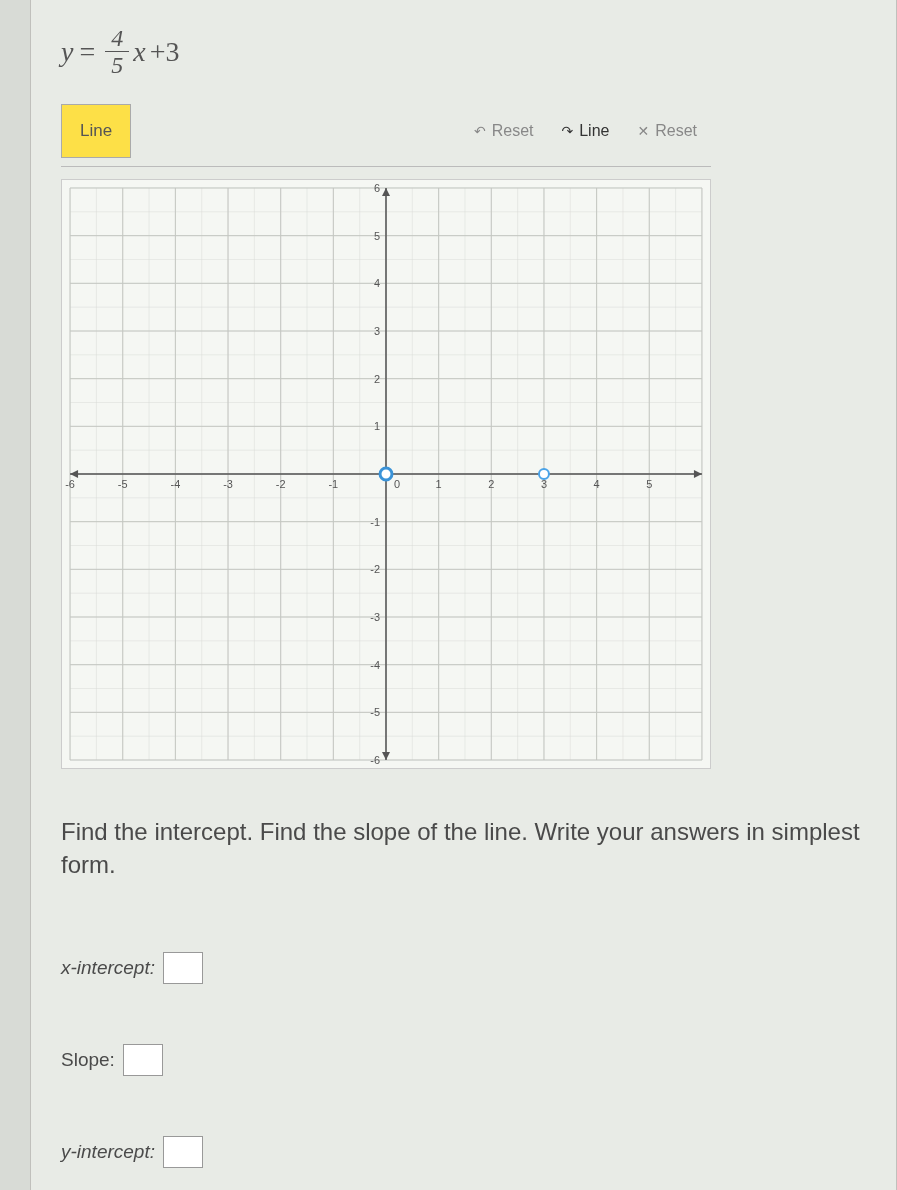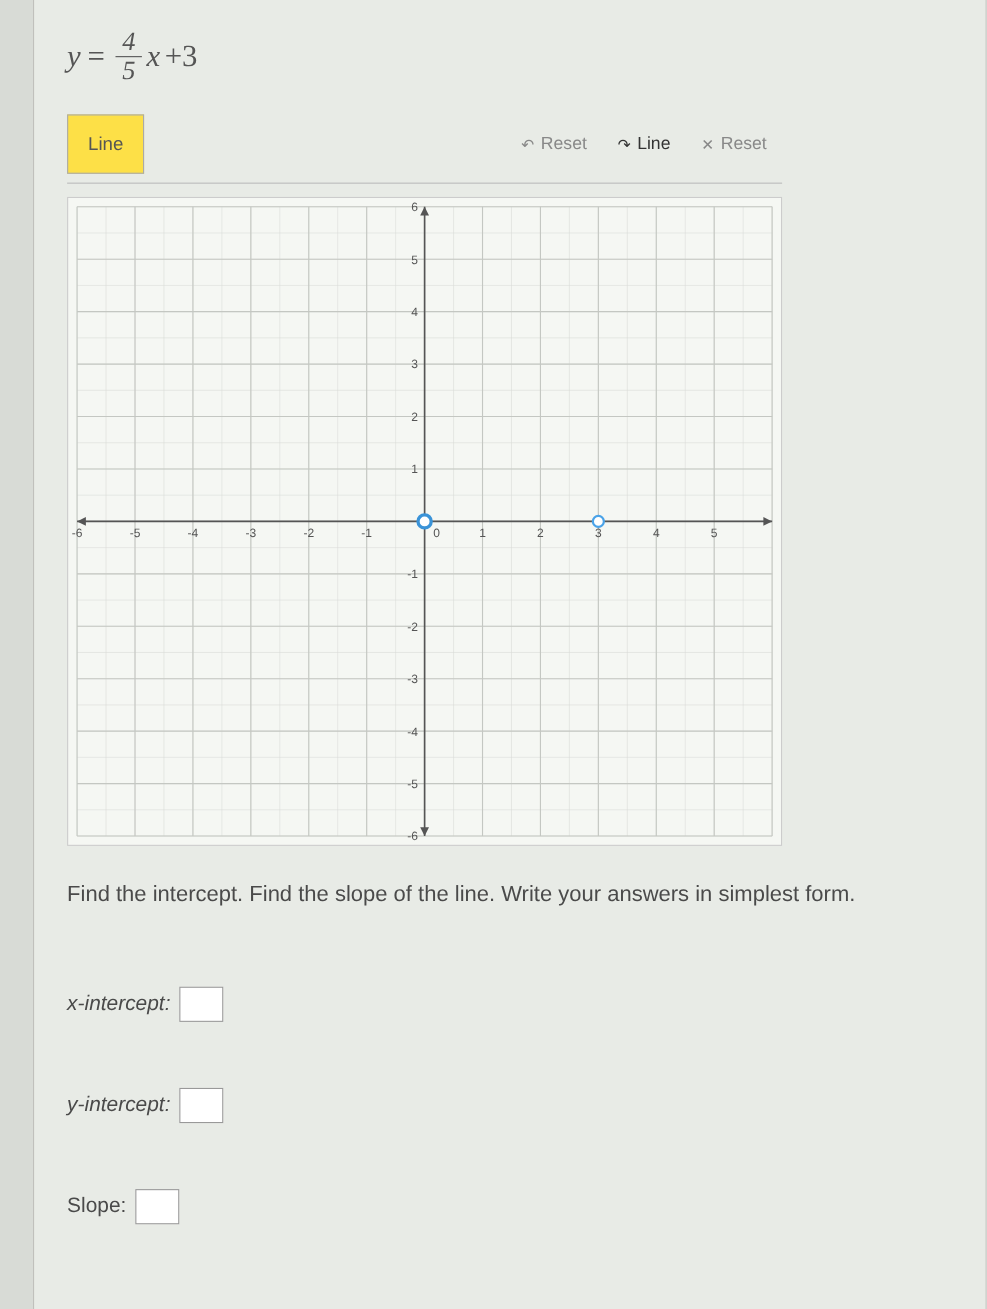--- a/index.html
+++ b/index.html
@@ -82,22 +82,22 @@
   .chart { width: 100%; height: 100%; display: block; }
   .chart .grid-minor { stroke: #d8dad6; stroke-width: 0.5; }
   .chart .grid-major { stroke: #c4c7c2; stroke-width: 1; }
   .chart .axis { stroke: #555; stroke-width: 1.5; }
   .chart .tick-label { font-size: 11px; fill: #555; font-family: Arial, sans-serif; }
   .chart .arrow { fill: #555; }
   .chart .point { fill: #fff; stroke: #4aa3e8; stroke-width: 2; }
   .chart .point.origin { fill: #fff; stroke: #3a93d8; stroke-width: 3; }
 
   .subprompt {
-    margin-top: 30px;
-    font-size: 20px;
+    margin-top: 46px;
+    font-size: 24px;
     color: #4a4a4a;
     line-height: 1.4;
   }
   .answers {
     margin-top: 70px;
   }
   .answer-row {
     display: flex;
     align-items: center;
     font-size: 19px;
@@ -261,21 +261,21 @@
   </div>
 
   <div class="subprompt">Find the intercept. Find the slope of the line. Write your answers in simplest form.</div>
 
   <div class="answers">
     <div class="answer-row">
       <span class="label"><span class="ital">x-intercept:</span></span>
       <input class="answer-box" value="" style="">
     </div>
     <div class="answer-row">
+      <span class="label" style="font-style:normal">Slope:</span>
+      <input class="answer-box" value="" style="">
+    </div>
+    <div class="answer-row">
       <span class="label"><span class="ital">y-intercept:</span></span>
       <input class="answer-box" value="" style="">
     </div>
-    <div class="answer-row">
-      <span class="label" style="font-style:normal">Slope:</span>
-      <input class="answer-box" value="" style="">
-    </div>
   </div>
 </div>
 
 </body></html>

